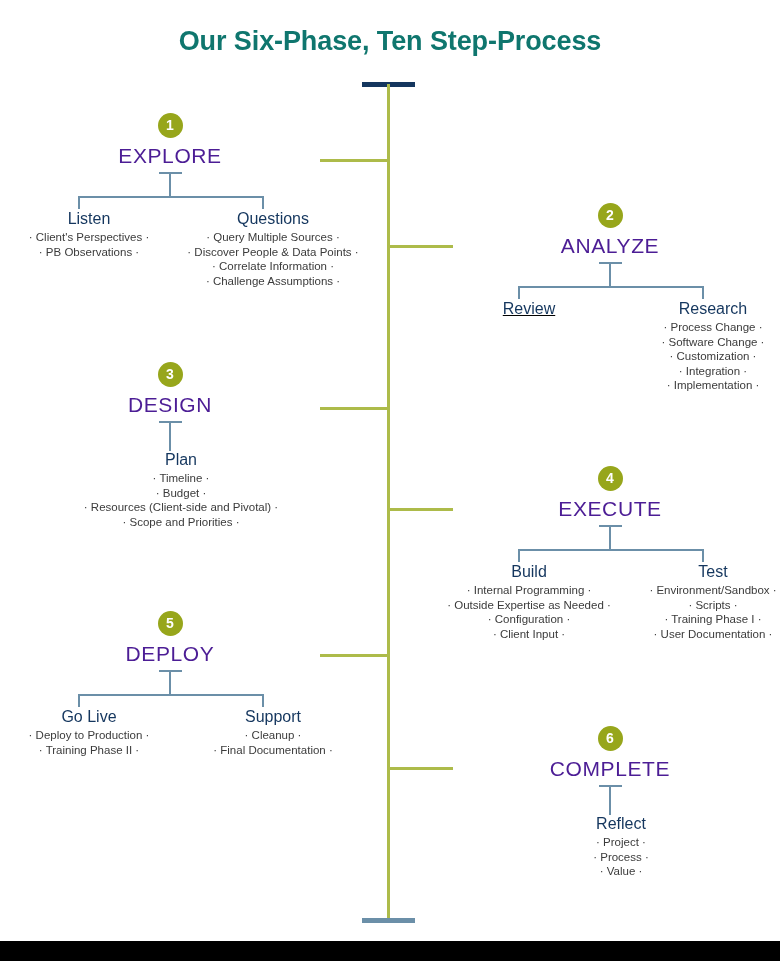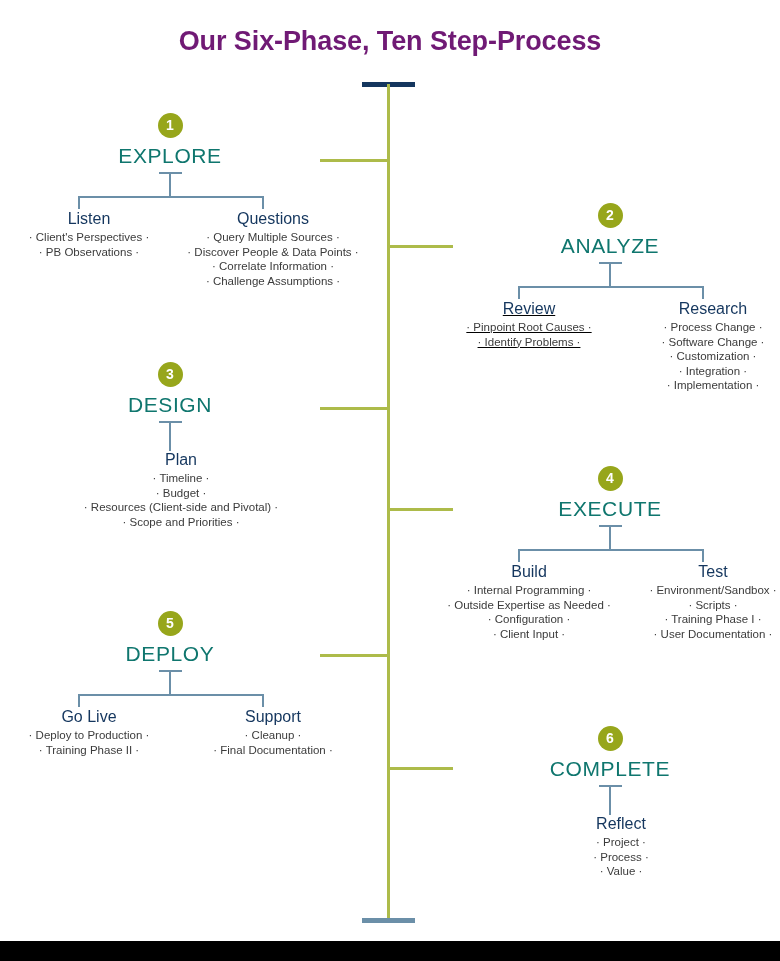--- a/index.html
+++ b/index.html
@@ -20,21 +20,21 @@
 
   
   .title {
     position: absolute;
     left: 0;
     top: 26px;
     width: 780px;
     text-align: center;
     font-size: 27px;
     font-weight: bold;
-    color: #701a75;
+    color: #0f766e;
     letter-spacing: -0.1px;
     white-space: nowrap;
   }
 
   
   .spine-line {
     position: absolute;
     left: 387px;
     top: 84px;
     width: 3px;
@@ -91,21 +91,21 @@
     color: #ffffff;
     font-size: 14px;
     font-weight: bold;
     line-height: 25px;
     text-align: center;
     margin: 0 auto;
   }
   .phase-name {
     text-align: center;
     font-size: 21px;
-    color: #0f766e;
+    color: #4c1d95;
     letter-spacing: 0.6px;
     margin-top: 6px;
     white-space: nowrap;
   }
 
   
   .connector {
     position: relative;
     width: 340px;
     margin-top: 4px;
@@ -192,24 +192,20 @@
         <div class="connector" style="height: 38px;">
           <div class="c-line c-h" style="left: 159px; top: 0px; width: 23px; height: 2px;"></div>
           <div class="c-line c-v" style="left: 169px; top: 0px; width: 2px; height: 25px;"></div>
           <div class="c-line c-h" style="left: 78px; top: 24px; width: 184px; height: 2px;"></div>
           <div class="c-line c-v" style="left: 78px; top: 24px; width: 2px; height: 13px;"></div>
           <div class="c-line c-v" style="left: 262px; top: 24px; width: 2px; height: 13px;"></div>
         </div>
         <div class="subs" style="height: 97px;">
           <div class="sub" style="left: -32px; width: 220px; top: 0px; text-decoration: underline;">
             <div class="sub-title">Review</div>
-            <div class="sub-list">
-              <div>· Pinpoint Root Causes ·</div>
-              <div>· Identify Problems ·</div>
-            </div>
           </div>
           <div class="sub" style="left: 152px; width: 220px; top: 0px;">
             <div class="sub-title">Research</div>
             <div class="sub-list">
               <div>· Process Change ·</div>
               <div>· Software Change ·</div>
               <div>· Customization ·</div>
               <div>· Integration ·</div>
               <div>· Implementation ·</div>
             </div>

